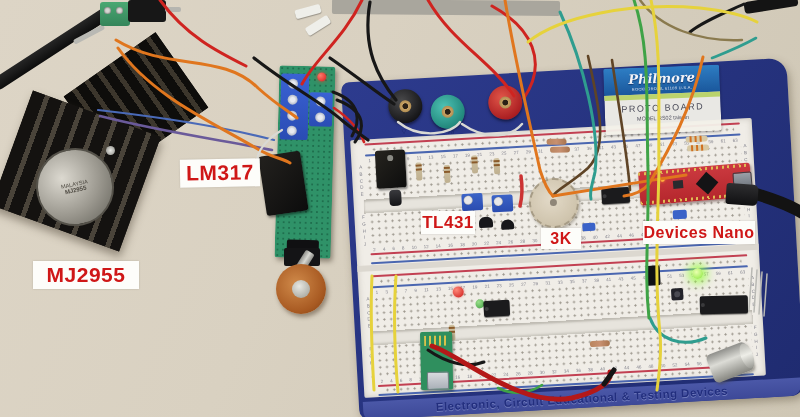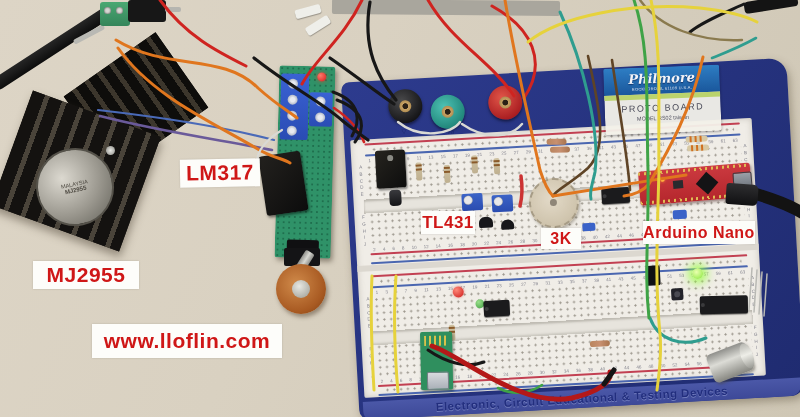--- a/index.html
+++ b/index.html
@@ -513,18 +513,15 @@
   <div class="tag" style="left:33px;top:261px;width:106px;height:28px;font-size:21px;">
     <span>MJ2955</span>
     </div>
   <div class="tag" style="left:421px;top:211px;width:54px;height:23px;font-size:17px;">
     <span>TL431</span>
     </div>
   <div class="tag" style="left:541px;top:228px;width:40px;height:21px;font-size:16px;">
     <span>3K</span>
     </div>
   <div class="tag" style="left:643px;top:221px;width:112px;height:23px;font-size:16px;">
-    <span>Arduino Nano</span>
-    </div>
-  <div class="tag" style="left:92px;top:324px;width:190px;height:34px;font-size:21px;">
-    <span>www.lloflin.com</span>
+    <span>Devices Nano</span>
     </div>
 </div>
 
 </body></html>

